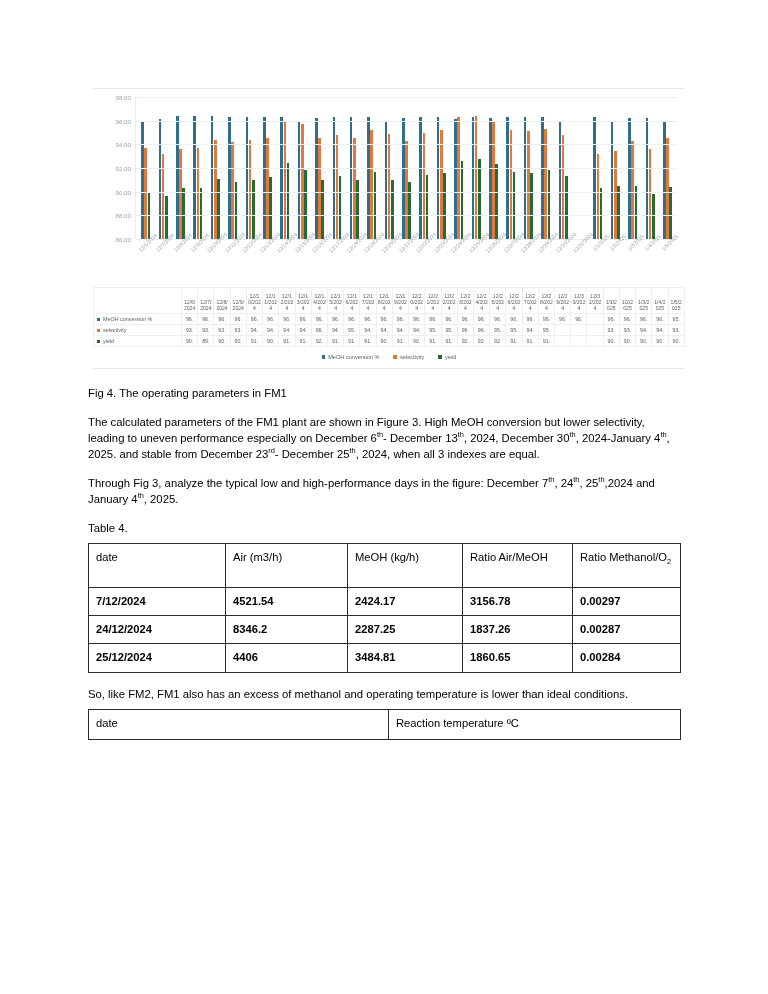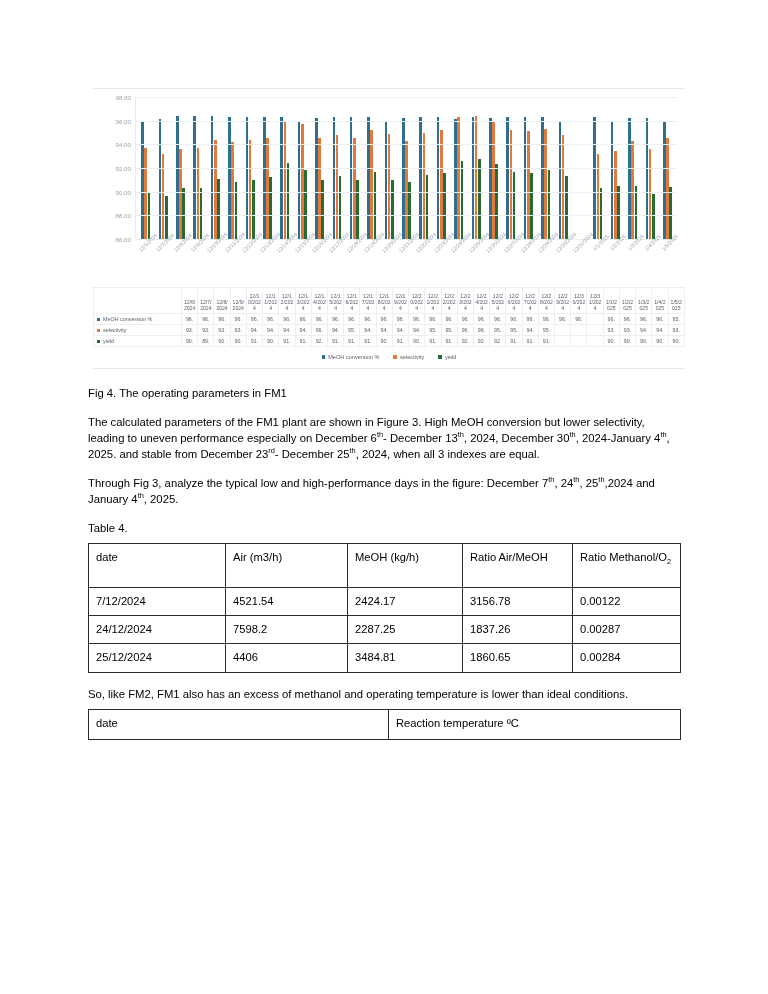--- a/index.html
+++ b/index.html
@@ -197,21 +197,21 @@
     table-layout: fixed;
   }
   table.doc td {
     border: 1px solid #2b2b2b;
     font-size: 11.2px;
     padding: 6px 6px 6px 7px;
     vertical-align: top;
     line-height: 1.35;
   }
   table.doc .r-head td { height: 44px; }
-  table.doc .r-body td { height: 28px; }
+  table.doc .r-body td { height: 28px; font-weight: bold; }
   .t5 td { height: 30px; }
 </style>
 </head>
 <body>
 
 <div class="page">
 
 
   <div class="figure">
 
@@ -680,25 +680,25 @@
         <td>Ratio Air/MeOH</td>
         <td><span>Ratio Methanol/O</span><sub>2</sub></td>
       </tr>
     </tbody>
     <tbody id="t4body">
         <tr class="r-body">
           <td>7/12/2024</td>
           <td>4521.54</td>
           <td>2424.17</td>
           <td>3156.78</td>
-          <td>0.00122</td>
+          <td>0.00297</td>
         </tr>
         <tr class="r-body">
           <td>24/12/2024</td>
-          <td>7598.2</td>
+          <td>8346.2</td>
           <td>2287.25</td>
           <td>1837.26</td>
           <td>0.00287</td>
         </tr>
         <tr class="r-body">
           <td>25/12/2024</td>
           <td>4406</td>
           <td>3484.81</td>
           <td>1860.65</td>
           <td>0.00284</td>

